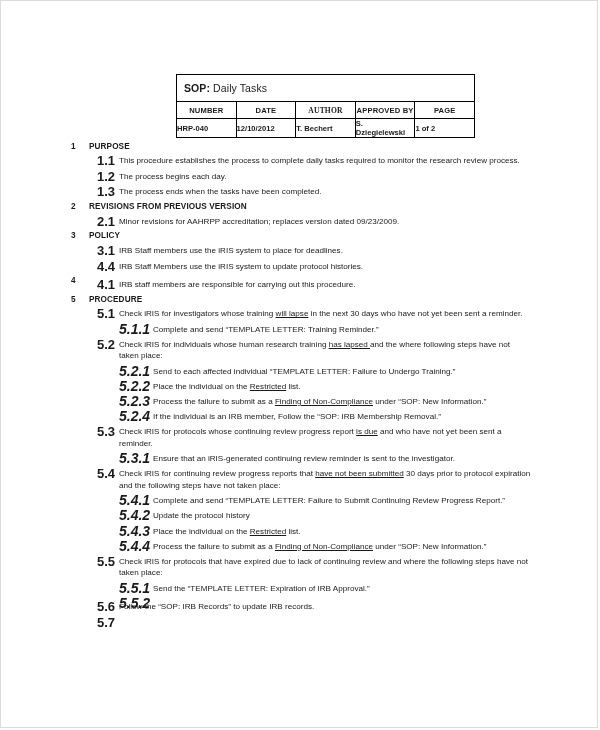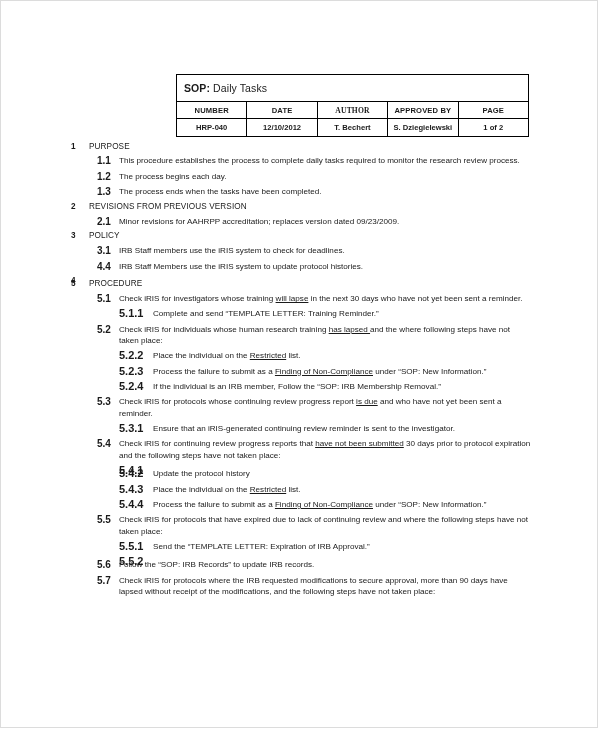--- a/index.html
+++ b/index.html
@@ -21,21 +21,21 @@
     background: #ffffff;
     border: 1px solid #dcdcdc;
     box-sizing: border-box;
   }
 
   
   .sop-table {
     position: absolute;
     left: 175px;
     top: 73px;
-    width: 353px;
+    width: 299px;
     border-collapse: collapse;
     table-layout: fixed;
   }
   .sop-table td, .sop-table th {
     border: 1px solid #000000;
     padding: 0;
     vertical-align: middle;
   }
   .title-cell {
     height: 26px;
@@ -51,21 +51,20 @@
     height: 16px;
     font-size: 7.6px;
     font-weight: bold;
     text-align: center;
     letter-spacing: .15px;
   }
   .sop-table td.data {
     height: 17px;
     font-size: 7.6px;
     font-weight: bold;
-    text-align: center;
   }
 
   .col-number  { width: 56px; }
   .col-date    { width: 58px; }
   .col-author  { width: 92px; font-family: Liberation Serif, serif; }
   .col-approve { width: 104px; margin-left: 22px; }
   .col-page    { width: 43px; }
 
   
   .body {
@@ -93,54 +92,55 @@
     top: 1.5px;
     width: 14px;
     font-weight: bold;
     font-size: 8.2px;
     text-align: left;
   }
   .lvl1 .txt {
     display: block;
     margin-left: 88px;
     margin-right: 70px;
-    font-weight: normal;
+    font-weight: bold;
     font-size: 8.2px;
     letter-spacing: .1px;
   }
 
   
   .lvl2 {
     padding: 1.8px 0 1.8px 0;
   }
   .lvl2 .num {
     position: absolute;
     left: 96px;
     top: 1.8px;
     width: 22px;
     font-weight: bold;
-    font-size: 10px;
+    font-size: 13px;
   }
   .lvl2 .txt {
     display: block;
     margin-left: 118px;
     margin-right: 68px;
   }
 
   
   .lvl3 {
     padding: 1.8px 0 1.8px 0;
   }
   .lvl3 .num {
     position: absolute;
     left: 118px;
     top: 1.8px;
     width: 32px;
     font-weight: bold;
-    font-size: 11px;
+    font-size: 14px;
+    font-style: italic;
   }
   .lvl3 .txt {
     display: block;
     margin-left: 152px;
     margin-right: 68px;
   }
 
   .u { text-decoration: underline; }
 </style>
 </head>
@@ -194,46 +194,54 @@
       <div class="row lvl2">
         <span class="num">2.1</span>
         <span class="txt">Minor revisions for AAHRPP accreditation; replaces version dated 09/23/2009.</span>
       </div>
       <div class="row lvl1">
         <span class="num">3</span>
         <span class="txt">POLICY</span>
       </div>
       <div class="row lvl2">
         <span class="num">3.1</span>
-        <span class="txt">IRB Staff members use the iRIS system to check for deadlines.</span>
+        <span class="txt">IRB Staff members use the iRIS system to place for deadlines.</span>
       </div>
       <div class="row lvl2">
         <span class="num">4.4</span>
         <span class="txt">IRB Staff Members use the iRIS system to update protocol histories.</span>
       </div>
       <div class="row lvl1">
         <span class="num">4</span>
       </div>
+      <div class="row lvl2">
+        <span class="num">4.1</span>
+        <span class="txt">IRB staff members are responsible for carrying out this procedure.</span>
+      </div>
       <div class="row lvl1">
         <span class="num">5</span>
         <span class="txt">PROCEDURE</span>
       </div>
       <div class="row lvl2">
         <span class="num">5.1</span>
         <span class="txt"><span>Check iRIS for investigators whose training </span><span class="u">will lapse</span><span> in the next 30 days who have not yet been sent a reminder.</span></span>
       </div>
       <div class="row lvl3">
         <span class="num">5.1.1</span>
         <span class="txt">Complete and send “TEMPLATE LETTER: Training Reminder.”</span>
       </div>
       <div class="row lvl2">
         <span class="num">5.2</span>
         <span class="txt"><span>Check iRIS for individuals whose human research training </span><span class="u">has lapsed </span><span>and the where following steps have not taken place:</span></span>
       </div>
       <div class="row lvl3">
+        <span class="num">5.2.1</span>
+        <span class="txt">Send to each affected individual “TEMPLATE LETTER: Failure to Undergo Training.”</span>
+      </div>
+      <div class="row lvl3">
         <span class="num">5.2.2</span>
         <span class="txt"><span>Place the individual on the </span><span class="u">Restricted</span><span> list.</span></span>
       </div>
       <div class="row lvl3">
         <span class="num">5.2.3</span>
         <span class="txt"><span>Process the failure to submit as a </span><span class="u">Finding of Non-Compliance</span><span> under “SOP: New Information.”</span></span>
       </div>
       <div class="row lvl3">
         <span class="num">5.2.4</span>
         <span class="txt">If the individual is an IRB member, Follow the “SOP: IRB Membership Removal.”</span>
@@ -245,20 +253,21 @@
       <div class="row lvl3">
         <span class="num">5.3.1</span>
         <span class="txt">Ensure that an iRIS-generated continuing review reminder is sent to the investigator.</span>
       </div>
       <div class="row lvl2">
         <span class="num">5.4</span>
         <span class="txt"><span>Check iRIS for continuing review progress reports that </span><span class="u">have not been submitted</span><span> 30 days prior to protocol expiration and the following steps have not taken place:</span></span>
       </div>
       <div class="row lvl3">
         <span class="num">5.4.1</span>
+        <span class="txt">Complete and send “TEMPLATE LETTER: Failure to Submit Continuing Review Progress Report.”</span>
       </div>
       <div class="row lvl3">
         <span class="num">5.4.2</span>
         <span class="txt">Update the protocol history</span>
       </div>
       <div class="row lvl3">
         <span class="num">5.4.3</span>
         <span class="txt"><span>Place the individual on the </span><span class="u">Restricted</span><span> list.</span></span>
       </div>
       <div class="row lvl3">
@@ -275,17 +284,16 @@
       </div>
       <div class="row lvl3">
         <span class="num">5.5.2</span>
       </div>
       <div class="row lvl2">
         <span class="num">5.6</span>
         <span class="txt">Follow the “SOP: IRB Records” to update IRB records.</span>
       </div>
       <div class="row lvl2">
         <span class="num">5.7</span>
-        <span class="txt">Check iRIS for protocols where the IRB requested modifications to secure approval, more than 90 days have lapsed without receipt of the modifications, and the following steps have not taken place:</span>
       </div>
     </div>
 
 </div>
 
 </body></html>

